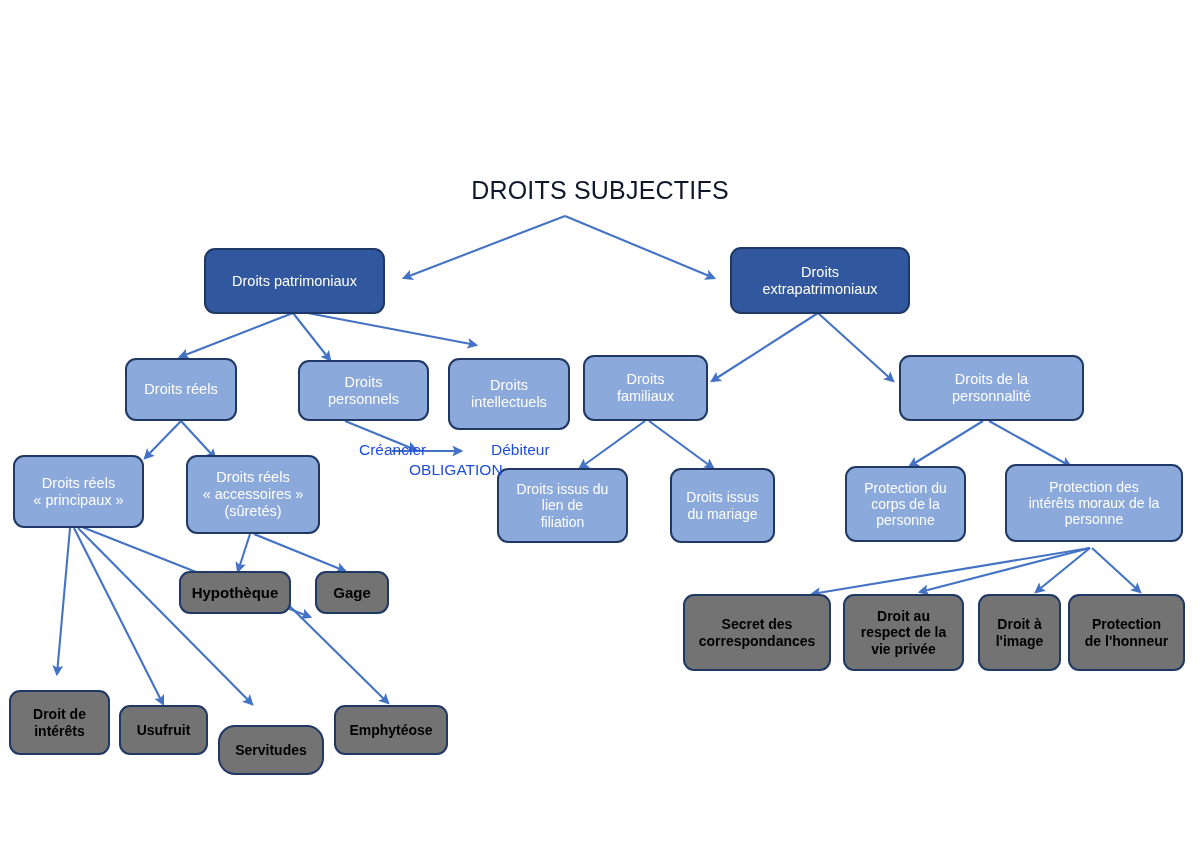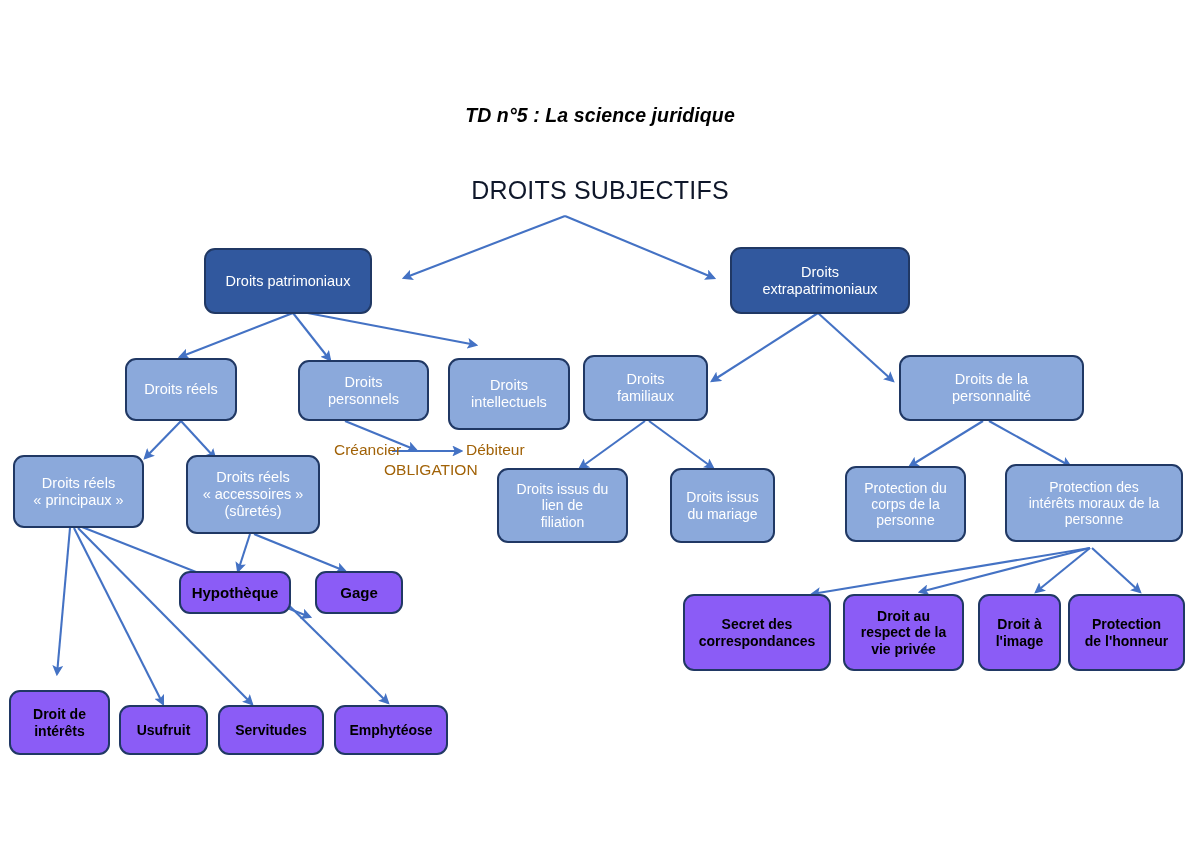--- a/index.html
+++ b/index.html
@@ -67,37 +67,37 @@
   }
   .node.dark {
     background: #31589E;
     color: #ffffff;
   }
   .node.mid {
     background: #8BA9DB;
     color: #ffffff;
   }
   .node.light {
-    background: #8b5cf6;
+    background: #737373;
     color: #000000;
     font-weight: bold;
   }
   .ann {
     position: absolute;
-    color: #a16207;
+    color: #1d4ed8;
     font-size: 15.5px;
     white-space: nowrap;
+    margin-left: 25px;
   }
 </style>
 </head>
 <body>
 
 <div id="canvas">
 
-  <div class="doc-title">TD n°5 : La science juridique</div>
   <div class="root-label">DROITS SUBJECTIFS</div>
 
   <svg id="edges" viewBox="0 0 1200 849">
     <defs>
       <marker id="ah" markerWidth="5.2" markerHeight="5.2" refX="4.1" refY="2.6" orient="auto">
         <path d="M0,0 L5.2,2.6 L0,5.2 L1.1,2.6 z" fill="#4472C4"></path>
       </marker>
     </defs>
     <g stroke="#4472C4" stroke-width="2.1" fill="none" marker-end="url(#ah)">
 
@@ -133,21 +133,21 @@
       <path d="M983,421 L910,466"></path>
       <path d="M989,421 L1070,466"></path>
 
       <path d="M1090,548 L812,594"></path>
       <path d="M1090,548 L920,592"></path>
       <path d="M1090,548 L1036,592"></path>
       <path d="M1092,548 L1140,592"></path>
     </g>
   </svg>
 
-  <div class="node dark" style="left:204px; top:248px; width:168px; height:66px; font-size:14.5px;">Droits patrimoniaux</div>
+  <div class="node dark" style="left:204px; top:248px; width:181px; height:66px; font-size:14.5px;">Droits patrimoniaux</div>
 
   <div class="node dark" style="left:730px; top:247px; width:180px; height:67px; font-size:14.5px;">Droits
 extrapatrimoniaux</div>
 
   <div class="node mid" style="left:125px; top:358px; width:112px; height:63px; font-size:14.5px;">Droits réels</div>
 
   <div class="node mid" style="left:298px; top:360px; width:131px; height:61px; font-size:14.5px;">Droits
 personnels</div>
 
   <div class="node mid" style="left:448px; top:358px; width:122px; height:72px; font-size:14.5px;">Droits
@@ -161,28 +161,28 @@
 
   <div class="node mid" style="left:13px; top:455px; width:131px; height:73px; font-size:14.5px;">Droits réels
 « principaux »</div>
 
   <div class="node mid" style="left:186px; top:455px; width:134px; height:79px; font-size:14.5px;">Droits réels
 « accessoires »
 (sûretés)</div>
 
   <div class="node light" style="left:179px; top:571px; width:112px; height:43px; font-size:15px;">Hypothèque</div>
 
-  <div class="node light" style="left:315px; top:571px; width:88px; height:43px; font-size:15px;">Gage</div>
+  <div class="node light" style="left:315px; top:571px; width:74px; height:43px; font-size:15px;">Gage</div>
 
   <div class="node light" style="left:9px; top:690px; width:101px; height:65px; font-size:14px;">Droit de
 intérêts</div>
 
   <div class="node light" style="left:119px; top:705px; width:89px; height:50px; font-size:14px;">Usufruit</div>
 
-  <div class="node light" style="left:218px; top:705px; width:106px; height:50px; font-size:14px;">Servitudes</div>
+  <div class="node light" style="left:218px; top:725px; width:106px; height:50px; font-size:14px;border-radius:17px;">Servitudes</div>
 
   <div class="node light" style="left:334px; top:705px; width:114px; height:50px; font-size:14px;">Emphytéose</div>
 
   <div class="node mid" style="left:497px; top:468px; width:131px; height:75px; font-size:14px;">Droits issus du
 lien de
 filiation</div>
 
   <div class="node mid" style="left:670px; top:468px; width:105px; height:75px; font-size:14px;">Droits issus
 du mariage</div>
 

